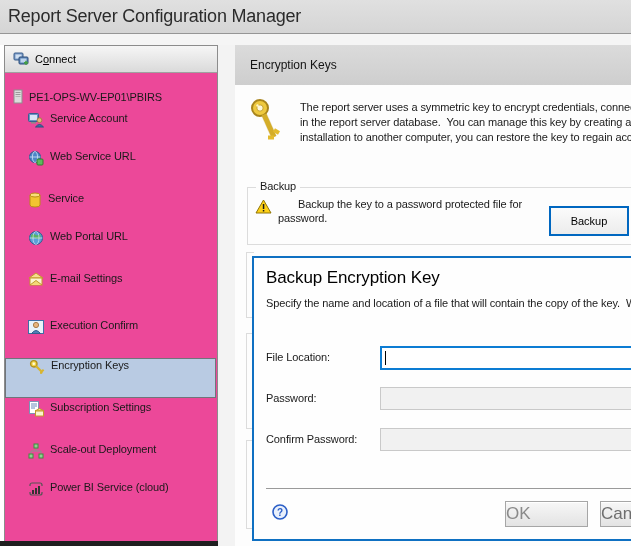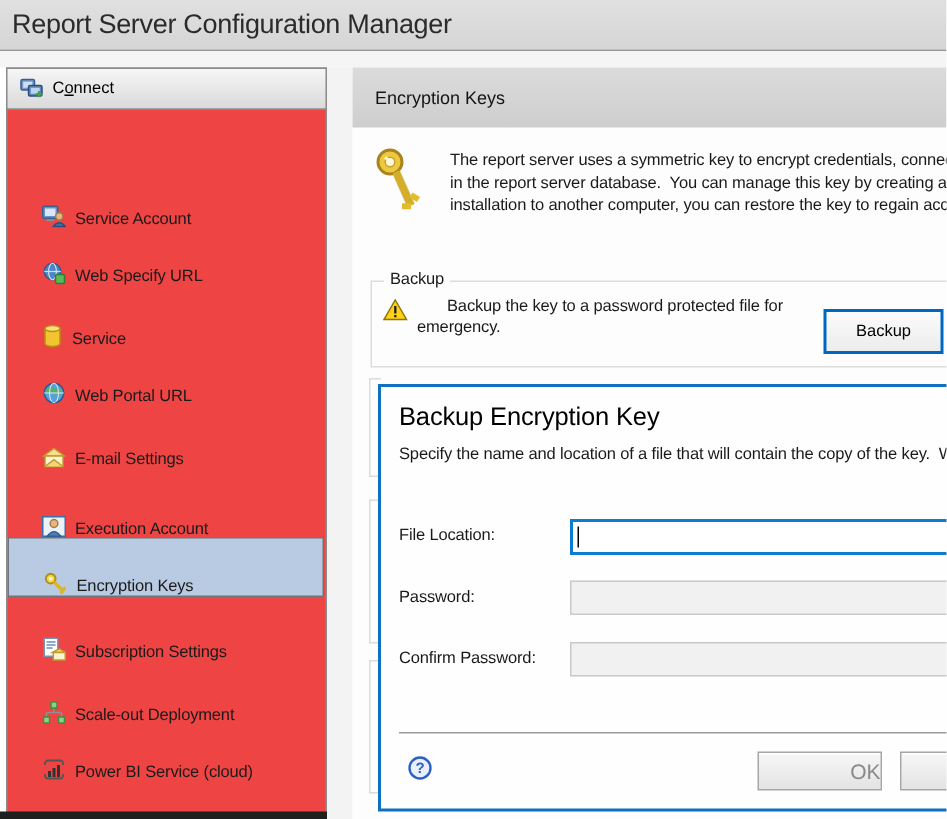--- a/index.html
+++ b/index.html
@@ -22,40 +22,40 @@
   #title-bar .t{
     font-size:18px;color:#2b2b2b;line-height:33px;padding-left:8px;
     letter-spacing:-0.2px;white-space:nowrap;
   }
   #top-strip{left:0;top:34px;width:631px;height:11px;background:#f5f5f5;}
 
   
   #gutter{left:218px;top:45px;width:17px;height:501px;background:#f3f3f3;}
   #sidebar{
     left:4px;top:45px;width:214px;height:501px;
-    background:#ef4444;border:1px solid #8c8c8c;box-sizing:border-box;
+    background:#ec4899;border:1px solid #8c8c8c;box-sizing:border-box;
   }
   #connect-header{
     left:0;top:0;width:212px;height:27px;
     background:linear-gradient(180deg,#f6f6f6,#dadada);
     border-bottom:1px solid #a0a0a0;box-sizing:border-box;
     display:flex;align-items:center;
   }
   #connect-header svg{margin-left:8px;}
   #connect-header .lbl{margin-left:6px;font-size:11px;color:#000;}
   #connect-header .mn{text-decoration:underline;}
   .srow{
     left:1px;top:39px;width:210px;height:24px;
     display:flex;align-items:center;
   }
   .srow svg{margin-left:6px;flex:0 0 auto;}
   .srow .lbl{margin-left:5px;font-size:11px;letter-spacing:-0.1px;white-space:pre;}
   .nav-item{
     left:0;width:211px;height:40px;box-sizing:border-box;
-    display:flex;align-items:flex-end;cursor:default;
+    display:flex;align-items:flex-start;cursor:default;
   }
   .nav-item svg{margin-left:23px;flex:0 0 auto;}
   .nav-item .lbl{margin-left:6px;font-size:11px;letter-spacing:-0.1px;white-space:pre;}
   .nav-item.selected{
     background:#b9cbe3;border:1px solid #70757b;
   }
 
   
   #main-bg{left:235px;top:45px;width:396px;height:501px;background:#fdfdfd;}
   #main-header{
@@ -115,21 +115,21 @@
   #inp-pass{top:129px;height:23px;border:1px solid #c9c9c9;background:#f1f1f1;}
   #inp-confirm{top:170px;height:23px;border:1px solid #c9c9c9;background:#f1f1f1;}
   #caret{position:absolute;left:131px;top:93px;width:1px;height:14px;background:#000;z-index:6;}
   #dialog-divider{position:absolute;left:12px;top:230px;width:560px;height:1px;background:#9a9a9a;}
   #help-icon-wrap{position:absolute;left:18px;top:246px;}
   .dlg-btn{
     position:absolute;top:243px;width:83px;height:26px;box-sizing:border-box;
     border:1px solid #a6a6a6;
     background:linear-gradient(180deg,#f7f7f7,#e3e3e3);
     box-shadow:inset 0 1px 0 #ffffff;
-    font-family:"Liberation Sans",sans-serif;font-size:14px;text-align:right;line-height:24px;
+    font-family:"Liberation Sans",sans-serif;font-size:17px;text-align:left;line-height:24px;
   }
   #ok-button{left:251px;color:#8a8a8a;}
   #cancel-button{left:346px;color:#6e6e6e;}
 
   #bottom-dark-bar{left:0;top:541px;width:218px;height:5px;background:#1f1f1f;z-index:8;}
 </style>
 </head>
 <body>
 
 <div id="title-bar" class="abs">
@@ -146,40 +146,49 @@
       <rect x="1" y="2" width="9" height="7" rx="1" fill="#7a9bc8" stroke="#3a5e8c"></rect>
       <rect x="2.5" y="3.5" width="6" height="4" fill="#cfe0f2"></rect>
       <rect x="6" y="6" width="9" height="7" rx="1" fill="#5d86bb" stroke="#2f4f7a"></rect>
       <rect x="7.5" y="7.5" width="6" height="4" fill="#bcd4ec"></rect>
       <rect x="11" y="11" width="4" height="1.6" fill="#44a044"></rect>
       <rect x="12.2" y="9.8" width="1.6" height="4" fill="#44a044"></rect>
     </svg>
     <span class="lbl"><span>C</span><span class="mn">o</span><span>nnect</span></span>
   </div>
 
+  <div class="srow abs">
+    <svg width="12" height="16" viewBox="0 0 12 16">
+      <rect x="2" y="1" width="8" height="13" fill="#dcdcdc" stroke="#8f8f8f"></rect>
+      <rect x="3.5" y="3" width="5" height="1" fill="#9a9a9a"></rect>
+      <rect x="3.5" y="5" width="5" height="1" fill="#9a9a9a"></rect>
+      <rect x="3.5" y="7" width="5" height="1" fill="#b5b5b5"></rect>
+    </svg>
+    <span class="lbl">PE1-OPS-WV-EP01\PBIRS</span>
+  </div>
 
   <div class="nav-item abs" style="top:66px">
     <svg width="16" height="16" viewBox="0 0 16 16">
       <rect x="0.5" y="1.5" width="10" height="8" rx="1" fill="#6c92c4" stroke="#38618f"></rect>
       <rect x="2" y="3" width="7" height="5" fill="#d8e6f5"></rect>
       <rect x="3" y="10" width="5" height="1.5" fill="#8a8a8a"></rect>
       <circle cx="11.5" cy="8.2" r="2.4" fill="#e9b57e" stroke="#a87b48"></circle>
       <path d="M7.5 15 q4 -5 8 0 z" fill="#3e6fa8" stroke="#2b4f7c"></path>
     </svg>
     <span class="lbl">Service Account</span>
   </div>
 
   <div class="nav-item abs" style="top:104px">
     <svg width="16" height="16" viewBox="0 0 16 16">
       <circle cx="7" cy="7" r="5.5" fill="#4d86c8" stroke="#2d5a8e"></circle>
       <ellipse cx="7" cy="7" rx="2.6" ry="5.5" fill="none" stroke="#cfe2f5" stroke-width="0.8"></ellipse>
       <line x1="1.5" y1="7" x2="12.5" y2="7" stroke="#cfe2f5" stroke-width="0.8"></line>
       <rect x="9" y="9" width="6" height="6" rx="1" fill="#5cb85c" stroke="#2f7d2f"></rect>
     </svg>
-    <span class="lbl">Web Specify URL</span>
+    <span class="lbl">Web Service URL</span>
   </div>
 
   <div class="nav-item abs" style="top:146px">
     <svg width="14" height="16" viewBox="0 0 14 16">
       <path d="M2 3 v10 a5 2 0 0 0 10 0 v-10 z" fill="#f2c430" stroke="#bb8d14"></path>
       <ellipse cx="7" cy="3" rx="5" ry="2" fill="#f9df7a" stroke="#bb8d14"></ellipse>
     </svg>
     <span class="lbl">Service</span>
   </div>
 
@@ -201,21 +210,21 @@
     </svg>
     <span class="lbl">Web Portal URL</span>
   </div>
 
   <div class="nav-item abs" style="top:273px">
     <svg width="16" height="16" viewBox="0 0 16 16">
       <rect x="0.5" y="1.5" width="15" height="13" fill="#eaf2fa" stroke="#3f6ea6"></rect>
       <circle cx="8" cy="6" r="2.6" fill="#e9b57e" stroke="#a87b48"></circle>
       <path d="M3.5 14.5 q4.5 -6 9 0 z" fill="#4f7fb8" stroke="#335e8f"></path>
     </svg>
-    <span class="lbl">Execution Account</span>
+    <span class="lbl">Execution Confirm</span>
   </div>
 
   <div class="nav-item abs selected" style="top:312px">
     <svg width="16" height="16" viewBox="0 0 16 16">
       <circle cx="4.8" cy="4.8" r="3.2" fill="#f4d84a" stroke="#b2901e" stroke-width="1.4"></circle>
       <circle cx="4.8" cy="4.8" r="1.2" fill="#fffbe2"></circle>
       <line x1="7" y1="7" x2="13.5" y2="13.5" stroke="#d9b52c" stroke-width="2.2"></line>
       <line x1="11" y1="13.8" x2="13.2" y2="13.8" stroke="#d9b52c" stroke-width="2"></line>
       <line x1="13.2" y1="10.6" x2="14.6" y2="12" stroke="#d9b52c" stroke-width="2"></line>
     </svg>
@@ -282,21 +291,21 @@
 <div id="backup-group" class="abs">
   <div id="backup-legend">Backup</div>
   <div id="warning-icon-wrap">
     <svg width="17" height="15" viewBox="0 0 17 15">
       <path d="M8.5 1 L16 14 L1 14 Z" fill="#ffd117" stroke="#8f7506" stroke-width="1"></path>
       <rect x="7.8" y="5" width="1.5" height="5" fill="#1a1a1a"></rect>
       <rect x="7.8" y="11" width="1.5" height="1.5" fill="#1a1a1a"></rect>
     </svg>
   </div>
   <div id="bk-1" class="txt bk-line">Backup the key to a password protected file for</div>
-  <div id="bk-2" class="txt bk-line">emergency.</div>
+  <div id="bk-2" class="txt bk-line">password.</div>
   <div id="backup-button">Backup</div>
 </div>
 
 <div id="sliver-a" class="abs sliver"></div>
 <div id="sliver-b" class="abs sliver"></div>
 <div id="sliver-c" class="abs sliver"></div>
 
 <div id="dialog" class="abs">
   <div id="dialog-title">Backup Encryption Key</div>
   <div id="dlg-1" class="txt dlg-line">Specify the name and location of a file that will contain the copy of the key.  When you backup the key, you</div>

